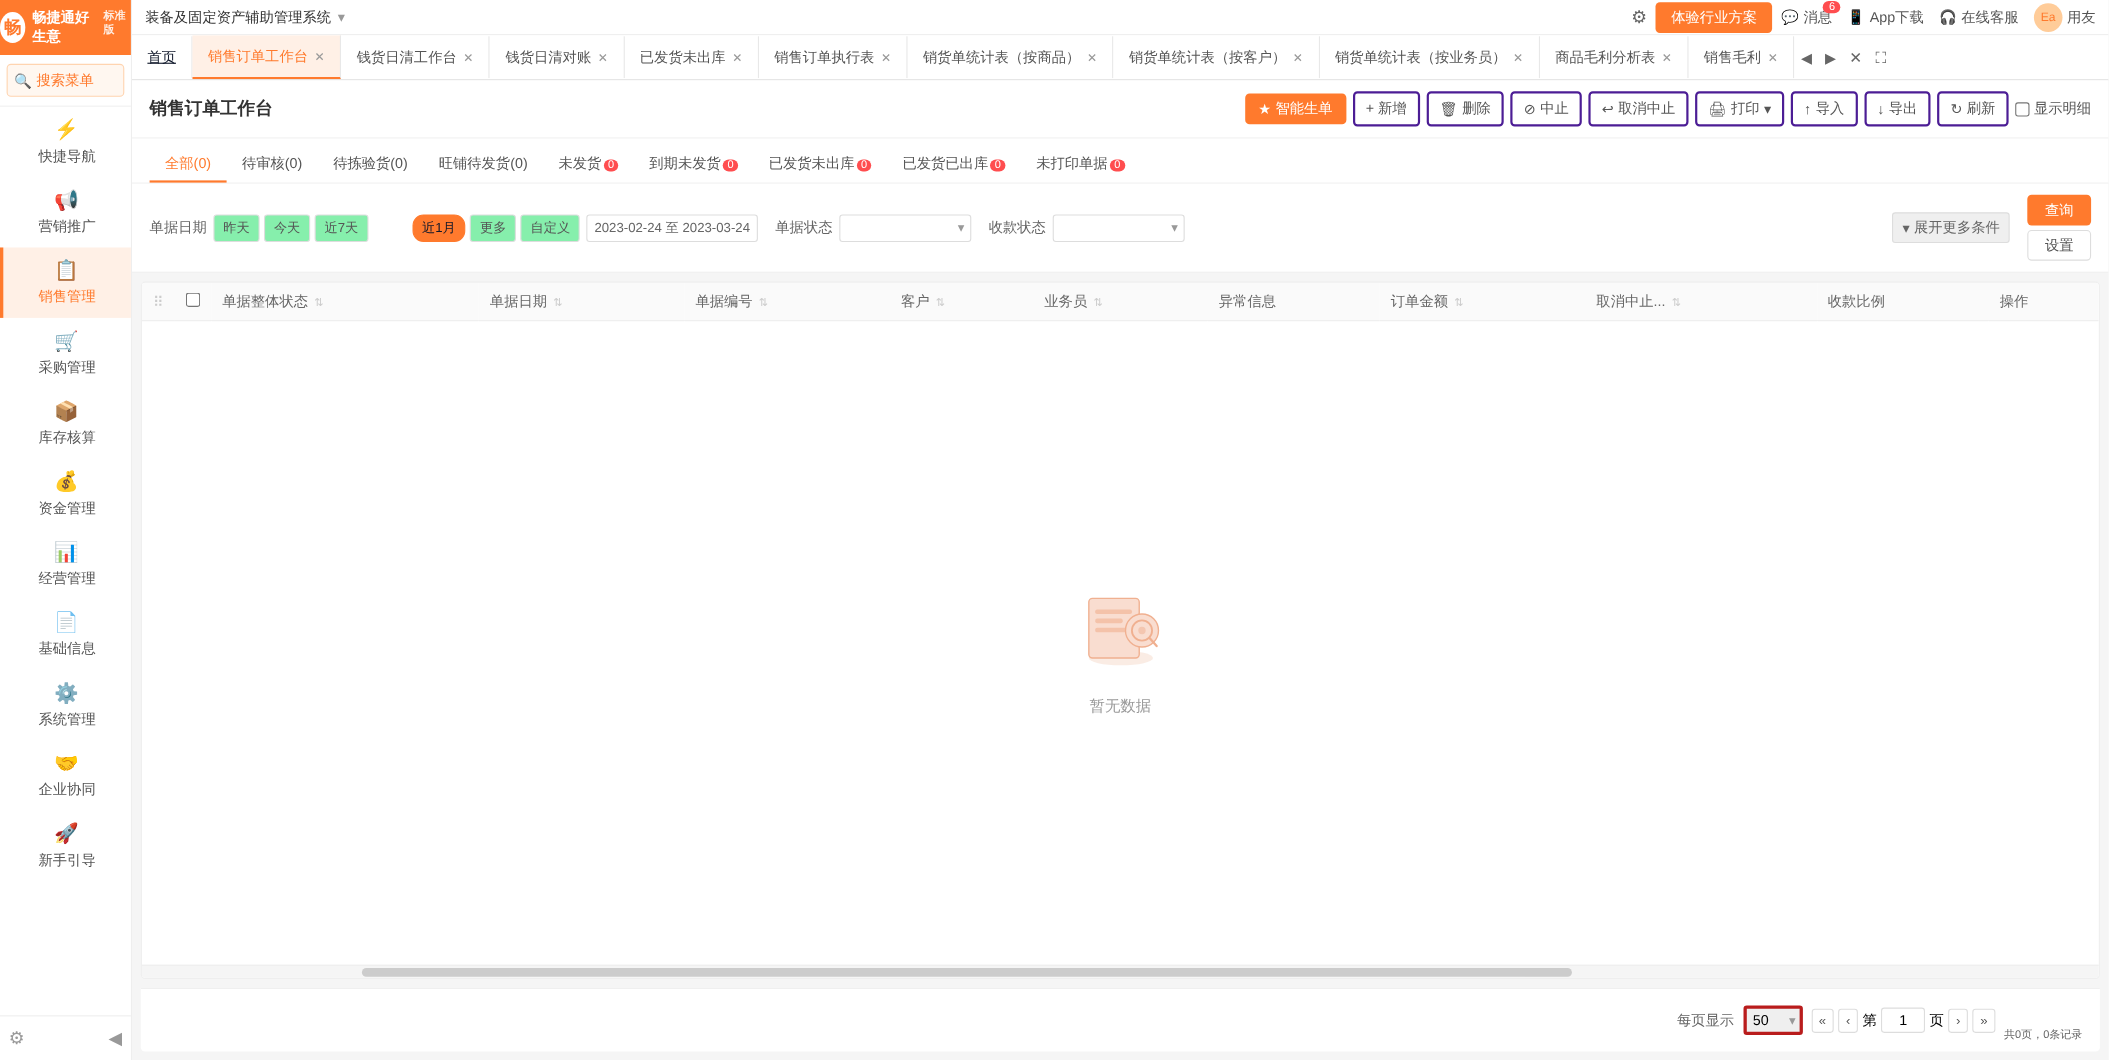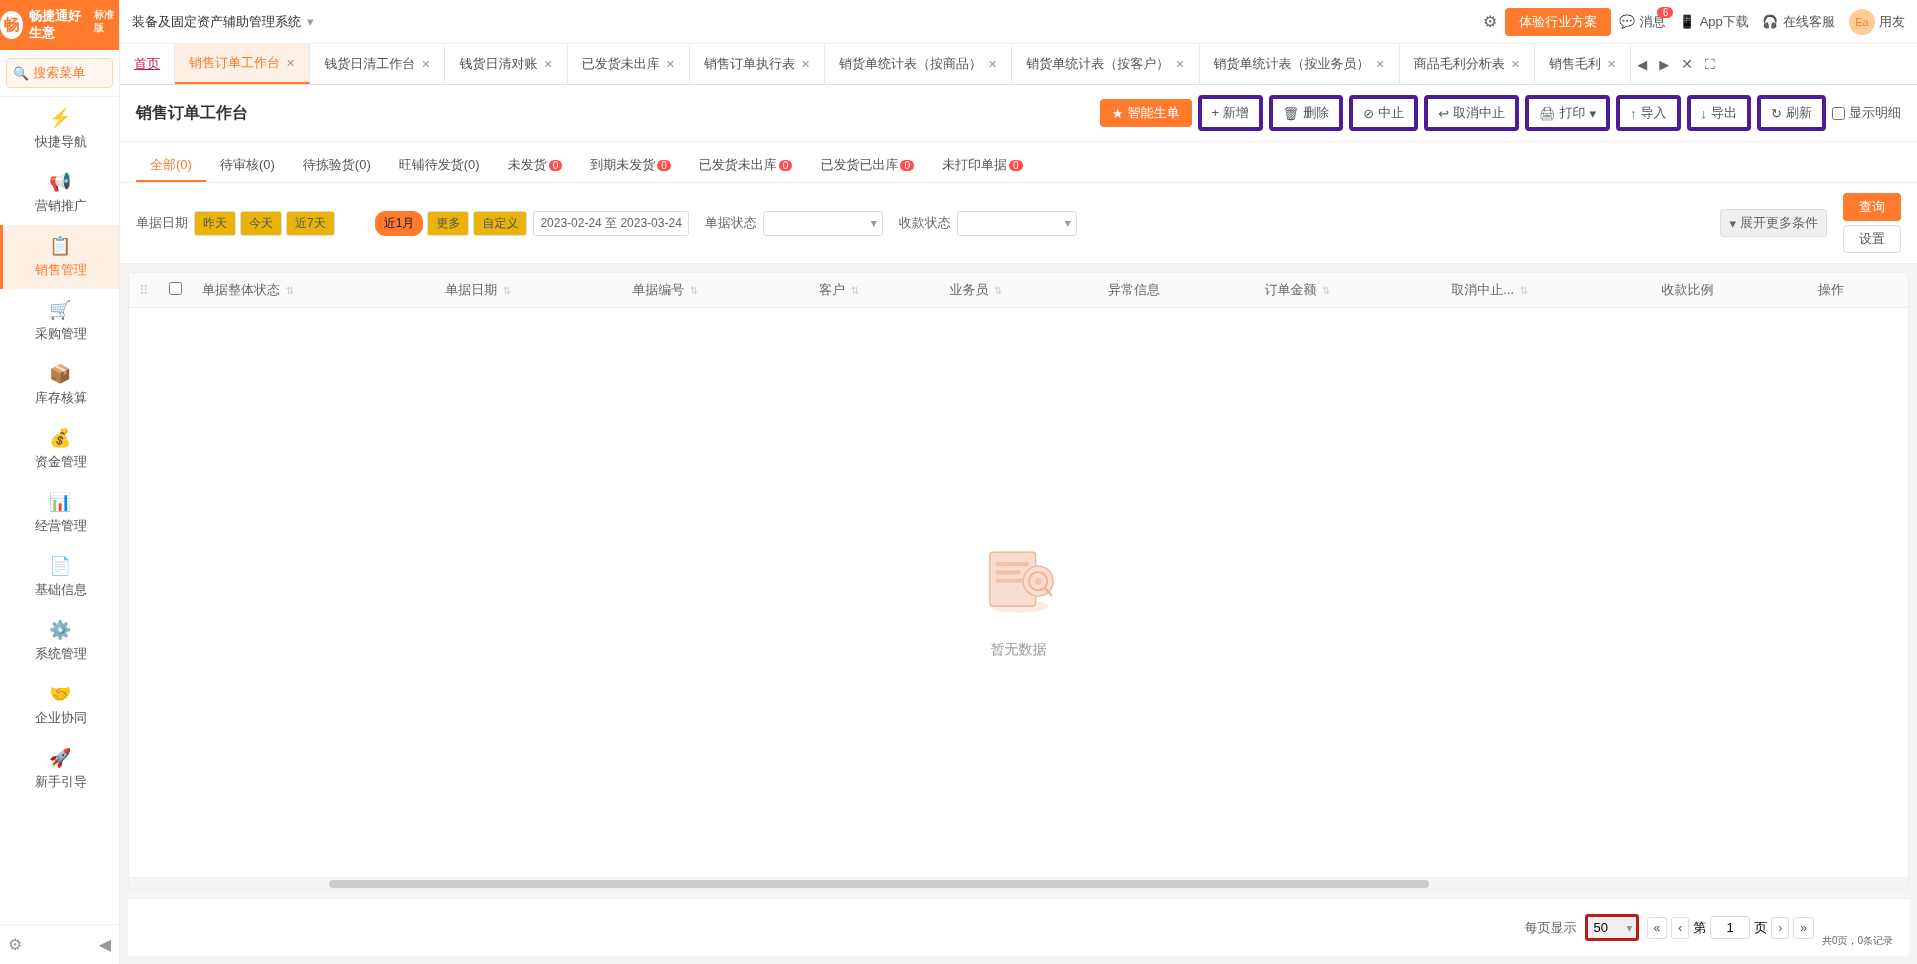--- a/index.html
+++ b/index.html
@@ -14,62 +14,62 @@
     .sidebar-search-btn { width: 100%; background: #fff7f0; border: 1px solid #ffd4b0; border-radius: 4px; padding: 5px 6px; color: #ff7a2d; cursor: pointer; display: flex; align-items: center; gap: 4px; font-size: 12px; }
     .sidebar-item { padding: 10px 8px; display: flex; flex-direction: column; align-items: center; gap: 4px; cursor: pointer; color: #555; font-size: 12px; border-left: 3px solid transparent; }
     .sidebar-item.active { background: #fff0e6; color: #ff7a2d; border-left-color: #ff7a2d; }
     .sidebar-item-icon { font-size: 18px; }
     .sidebar-bottom { margin-top: auto; padding: 10px 8px; display: flex; justify-content: space-between; align-items: center; border-top: 1px solid #eee; }
 
     
     .main { flex: 1; display: flex; flex-direction: column; overflow: hidden; }
 
     
-    .topbar { height: 44px; background: white; display: flex; align-items: center; padding: 0 12px; border-bottom: 1px solid #eee; gap: 8px; }
+    .topbar { height: 32px; background: white; display: flex; align-items: center; padding: 0 12px; border-bottom: 1px solid #eee; gap: 8px; }
     .topbar-title { flex: 1; font-size: 13px; color: #333; display: flex; align-items: center; gap: 6px; }
     .topbar-title-dropdown { color: #999; cursor: pointer; }
     .topbar-industry-btn { background: #ff7a2d; color: white; border: none; border-radius: 4px; padding: 5px 14px; cursor: pointer; font-size: 13px; }
     .topbar-right { display: flex; align-items: center; gap: 14px; color: #555; font-size: 13px; }
     .topbar-icon-item { display: flex; align-items: center; gap: 4px; cursor: pointer; position: relative; }
     .badge { background: #ff4d4f; color: white; font-size: 10px; border-radius: 8px; padding: 0 4px; min-width: 16px; text-align: center; position: absolute; top: -6px; right: -8px; }
     .topbar-gear { cursor: pointer; color: #666; font-size: 16px; }
     .topbar-user { display: flex; align-items: center; gap: 4px; cursor: pointer; }
     .user-avatar { width: 26px; height: 26px; background: #ffcc99; border-radius: 50%; display: flex; align-items: center; justify-content: center; font-size: 11px; color: #ff7a2d; }
 
     
     .tabbar { background: white; border-bottom: 1px solid #e0e0e0; display: flex; align-items: center; overflow: hidden; }
     .tab-item { padding: 10px 14px; white-space: nowrap; cursor: pointer; color: #555; border-right: 1px solid #e8e8e8; display: flex; align-items: center; gap: 6px; font-size: 13px; flex-shrink: 0; }
     .tab-item.active { background: #fff0e6; color: #ff7a2d; border-bottom: 2px solid #ff7a2d; }
-    .tab-item:first-child { color: #be185d; text-decoration: underline; }
+    .tab-item:first-child { color: #0f172a; text-decoration: underline; }
     .tab-close { color: #999; font-size: 11px; cursor: pointer; }
     .tab-nav-btn { padding: 8px 6px; cursor: pointer; color: #666; }
     .tab-close-all { padding: 8px 6px; cursor: pointer; color: #666; font-size: 14px; }
     .tab-max { padding: 8px 6px; cursor: pointer; color: #666; font-size: 14px; }
 
     
     .content { flex: 1; overflow: hidden; display: flex; flex-direction: column; background: #f5f5f5; }
     .page-header { background: white; padding: 10px 16px; display: flex; align-items: center; justify-content: space-between; border-bottom: 1px solid #eee; }
     .page-title { font-size: 16px; font-weight: bold; color: #333; }
     .page-actions { display: flex; align-items: center; gap: 6px; }
     .btn-smart { background: #ff7a2d; color: white; border: none; border-radius: 4px; padding: 5px 12px; cursor: pointer; display: flex; align-items: center; gap: 4px; font-size: 13px; }
-    .btn-action { background: white; border: 4px solid #4c1d95; border-radius: 4px; padding: 5px 10px; cursor: pointer; display: flex; align-items: center; gap: 4px; font-size: 13px; color: #555; }
+    .btn-action { background: white; border: 2px solid #4c1d95; border-radius: 4px; padding: 5px 10px; cursor: pointer; display: flex; align-items: center; gap: 4px; font-size: 13px; color: #555; }
     .checkbox-label { display: flex; align-items: center; gap: 4px; font-size: 12px; color: #555; cursor: pointer; }
 
     
     .filter-tabs { background: white; padding: 8px 16px 0; border-bottom: 1px solid #eee; display: flex; gap: 0; }
     .filter-tab { padding: 6px 14px; cursor: pointer; color: #555; font-size: 13px; border-bottom: 2px solid transparent; white-space: nowrap; }
     .filter-tab.active { color: #ff7a2d; border-bottom-color: #ff7a2d; font-weight: 500; }
     .filter-tab .badge-tab { background: #ff4d4f; color: white; font-size: 10px; border-radius: 8px; padding: 0 4px; margin-left: 2px; }
 
     
     .search-bar { background: white; padding: 10px 16px; display: flex; align-items: center; gap: 16px; border-bottom: 1px solid #eee; flex-wrap: wrap; }
     .search-group { display: flex; align-items: center; gap: 6px; }
     .search-label { color: #666; font-size: 13px; white-space: nowrap; }
     .date-range-btns { display: flex; gap: 4px; }
-    .date-btn { padding: 3px 8px; border: 1px solid #ddd; border-radius: 3px; background: #eab308; cursor: pointer; font-size: 12px; color: #555; }
+    .date-btn { padding: 3px 8px; border: 1px solid #ddd; border-radius: 3px; background: #86efac; cursor: pointer; font-size: 12px; color: #555; }
     .date-btn.active { background: #ff7a2d; color: #0f172a; border-color: #ff7a2d; border-radius: 10px; margin-left: 36px; }
     .date-range-text { color: #666; font-size: 12px; padding: 3px 6px; border: 1px solid #ddd; border-radius: 3px; background: white; }
     .select-field { padding: 4px 24px 4px 8px; border: 1px solid #ddd; border-radius: 3px; background: white; color: #555; font-size: 13px; cursor: pointer; appearance: none; min-width: 120px; position: relative; }
     .select-wrapper { position: relative; display: inline-block; }
     .select-wrapper::after { content: '▾'; position: absolute; right: 6px; top: 50%; transform: translateY(-50%); color: #999; pointer-events: none; font-size: 12px; }
     .expand-btn { display: flex; align-items: center; gap: 4px; color: #666; cursor: pointer; font-size: 13px; padding: 4px 8px; border: 1px solid #ddd; border-radius: 3px; }
     .search-actions { margin-left: auto; display: flex; flex-direction: column; gap: 4px; }
     .btn-search { background: #ff7a2d; color: white; border: none; border-radius: 4px; padding: 5px 16px; cursor: pointer; font-size: 13px; }
     .btn-setting { background: white; border: 1px solid #ddd; border-radius: 4px; padding: 4px 12px; cursor: pointer; font-size: 13px; color: #555; }
 

